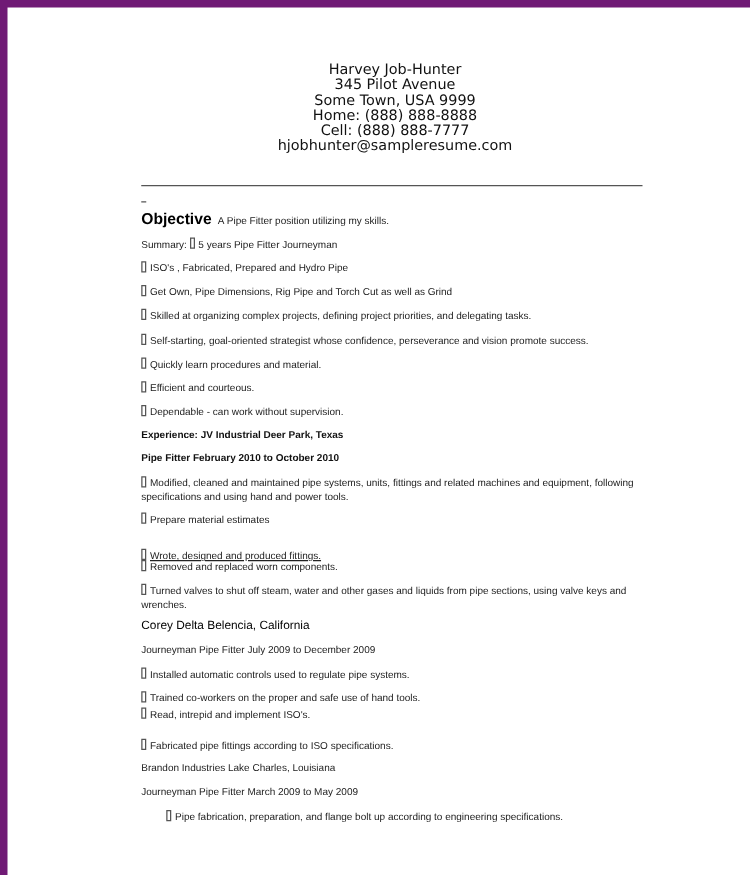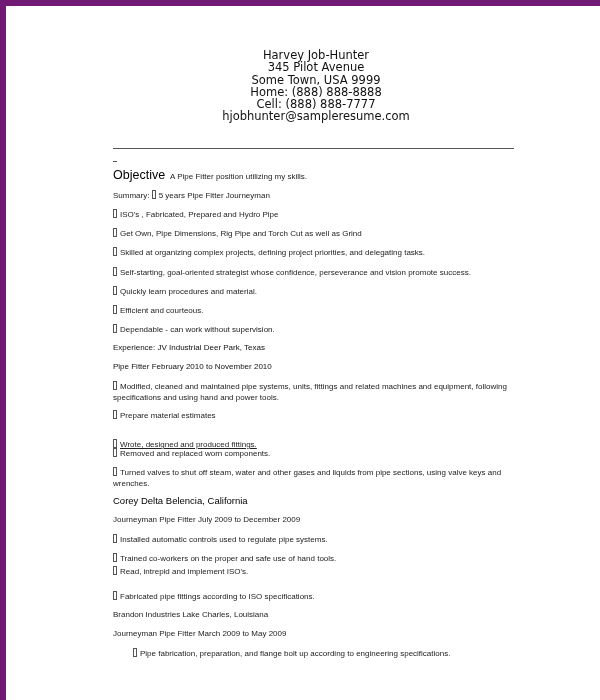--- a/index.html
+++ b/index.html
@@ -61,24 +61,24 @@
     .body-text {
       position: absolute;
       left: 107px;
       font-family: "Liberation Sans", sans-serif;
       font-size: 8px;
       line-height: 10.5px;
       color: #222222;
       white-space: nowrap;
     }
     .wrap { white-space: normal; width: 410px; }
-    .bold { font-weight: normal; color: #111111; }
+    .bold { font-weight: bold; color: #111111; }
     .objective-title {
       font-family: "Liberation Sans", sans-serif;
-      font-weight: normal;
+      font-weight: bold;
       font-size: 12.5px;
       color: #000000;
       margin-right: 5px;
     }
     .company {
       font-family: "Liberation Sans", sans-serif;
       font-weight: normal;
       font-size: 9.5px;
       color: #000000;
     }
@@ -135,21 +135,21 @@
     <span class="bullet"></span><span>Quickly learn procedures and material.</span>
   </div>
   <div class="body-text" style="top:299px;">
     <span class="bullet"></span><span>Efficient and courteous.</span>
   </div>
   <div class="body-text" style="top:318px;">
     <span class="bullet"></span><span>Dependable - can work without supervision.</span>
   </div>
 
   <div class="body-text bold" style="top:337px;">Experience: JV Industrial Deer Park, Texas</div>
-  <div class="body-text bold" style="top:356px;">Pipe Fitter February 2010 to November 2010</div>
+  <div class="body-text bold" style="top:356px;">Pipe Fitter February 2010 to October 2010</div>
 
   <div class="body-text wrap" style="top:375px;">
     <span class="bullet"></span><span>Modified, cleaned and maintained pipe systems, units, fittings and related machines and equipment, following specifications and using hand and power tools.</span>
   </div>
   <div class="body-text" style="top:404px;">
     <span class="bullet"></span><span>Prepare material estimates</span>
   </div>
   <div class="body-text" style="top:433px;text-decoration:underline;">
     <span class="bullet"></span><span>Wrote, designed and produced fittings.</span>
   </div>

